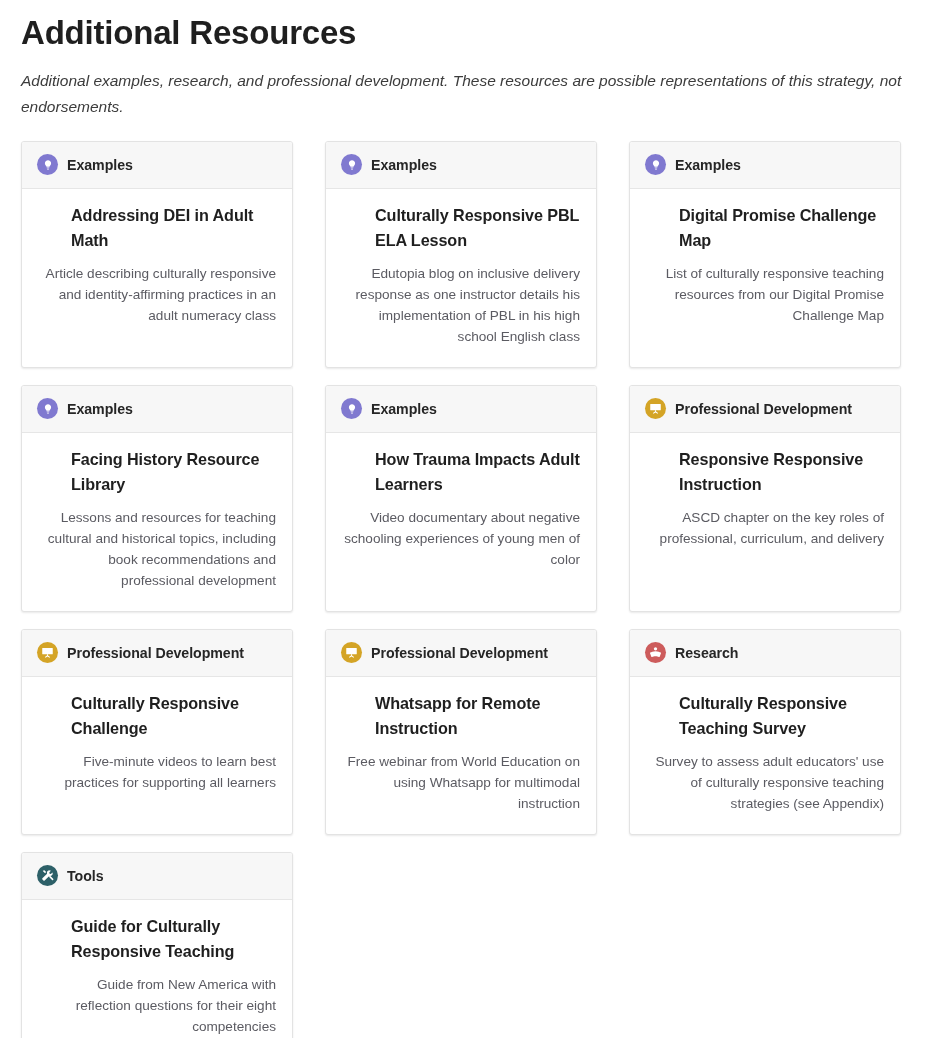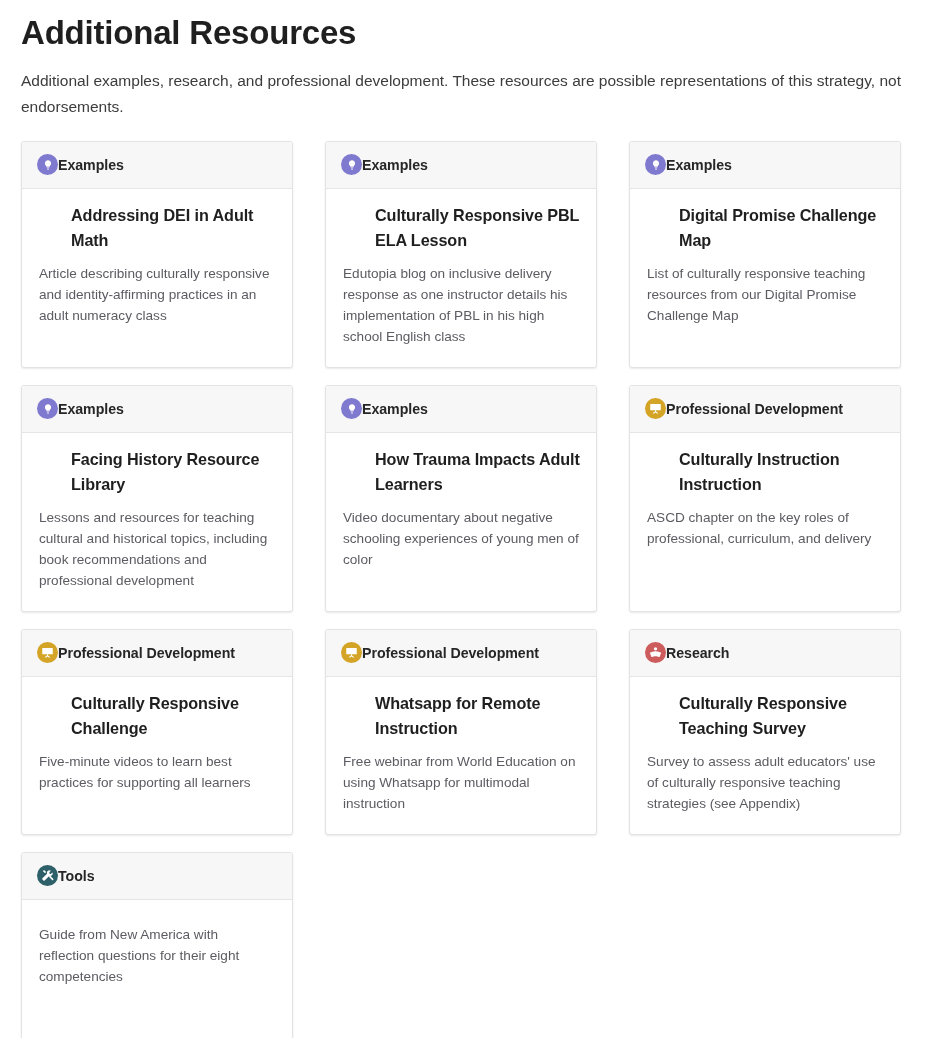--- a/index.html
+++ b/index.html
@@ -26,20 +26,21 @@
     line-height: 1.25;
     margin: 4px 0 0 0;
   }
 
   .page-subtitle {
     font-size: 15.5px;
     line-height: 26px;
     color: #3c3c3c;
     margin-top: 15px;
     max-width: 885px;
+    font-style: italic;
   }
 
   .card-grid {
     display: grid;
     grid-template-columns: repeat(3, 272px);
     column-gap: 32px;
     row-gap: 17px;
     margin-top: 21px;
     align-items: start;
   }
@@ -54,20 +55,21 @@
     display: flex;
     flex-direction: column;
   }
 
   .card-header {
     background: #f7f7f7;
     border-bottom: 1px solid #e6e6e6;
     padding: 11px 14px 11px 15px;
     display: flex;
     align-items: flex-start;
+    gap: 9px;
     min-height: 47px;
   }
 
   .cat-icon {
     flex: 0 0 auto;
     width: 21px;
     height: 21px;
     border-radius: 50%;
     display: flex;
     align-items: center;
@@ -97,20 +99,21 @@
     color: #1f1f1f;
     letter-spacing: -0.1px;
     margin-left: 32px;
   }
 
   .card-desc {
     margin-top: 10px;
     font-size: 13.6px;
     line-height: 21px;
     color: #5b5b62;
+    text-align: right;
   }
 </style>
 </head>
 <body>
 
 <div class="page">
 
   <h1 class="page-title">Additional Resources</h1>
 
   <p class="page-subtitle">Additional examples, research, and professional development. These resources are possible representations of this strategy, not endorsements.</p>
@@ -200,21 +203,21 @@
         <div class="card-header">
           <span class="cat-icon" style="background:#d4a426;">
             <svg width="13" height="13" viewBox="0 0 24 24" aria-hidden="true">
               <path fill="white" d="M3.4 3.6h17.2c.6 0 1.1.5 1.1 1.1v9.5c0 .6-.5 1.1-1.1 1.1H3.4c-.6 0-1.1-.5-1.1-1.1V4.7c0-.6.5-1.1 1.1-1.1z"></path>
               <path fill="white" d="M11 15.3h2v2.4l3.8 2.6-1.1 1.5L12 19.3l-3.7 2.5-1.1-1.5 3.8-2.6z"></path>
             </svg>
           </span>
           <span class="card-category">Professional Development</span>
         </div>
         <div class="card-body">
-          <div class="card-title">Culturally Instruction Instruction</div>
+          <div class="card-title">Responsive Responsive Instruction</div>
           <div class="card-desc">ASCD chapter on the key roles of professional, curriculum, and delivery</div>
         </div>
       </div>
       <div class="card" style="min-height: 206px;">
         <div class="card-header">
           <span class="cat-icon" style="background:#d4a426;">
             <svg width="13" height="13" viewBox="0 0 24 24" aria-hidden="true">
               <path fill="white" d="M3.4 3.6h17.2c.6 0 1.1.5 1.1 1.1v9.5c0 .6-.5 1.1-1.1 1.1H3.4c-.6 0-1.1-.5-1.1-1.1V4.7c0-.6.5-1.1 1.1-1.1z"></path>
               <path fill="white" d="M11 15.3h2v2.4l3.8 2.6-1.1 1.5L12 19.3l-3.7 2.5-1.1-1.5 3.8-2.6z"></path>
             </svg>
@@ -261,18 +264,19 @@
           <span class="cat-icon" style="background:#2d6068;">
             <svg width="13" height="13" viewBox="0 0 24 24" aria-hidden="true">
               <path fill="white" d="M15.6 2.4c-2.6 0-4.7 2.1-4.7 4.7 0 .6.1 1.1.3 1.6L2.6 17.3c-.6.6-.6 1.6 0 2.2l1.9 1.9c.6.6 1.6.6 2.2 0l8.6-8.6c.5.2 1 .3 1.6.3 2.6 0 4.7-2.1 4.7-4.7 0-.8-.2-1.5-.5-2.1l-2.9 2.9-2.4-.5-.5-2.4 2.9-2.9c-.6-.3-1.3-.5-2.1-.5z"></path>
               <path fill="white" d="M3.3 3.1l2.9-.7 3.3 3.3-2 2-3.3-3.3z"></path>
               <path fill="white" d="M14.5 14.1l2-2 6 6c.6.6.6 1.5 0 2.1-.6.6-1.5.6-2.1 0z"></path>
             </svg>
           </span>
           <span class="card-category">Tools</span>
         </div>
         <div class="card-body">
+          <div class="card-title">Guide for Culturally Responsive Teaching</div>
           <div class="card-desc">Guide from New America with reflection questions for their eight competencies</div>
         </div>
       </div>
     </div>
 
 </div>
 
 </body></html>

